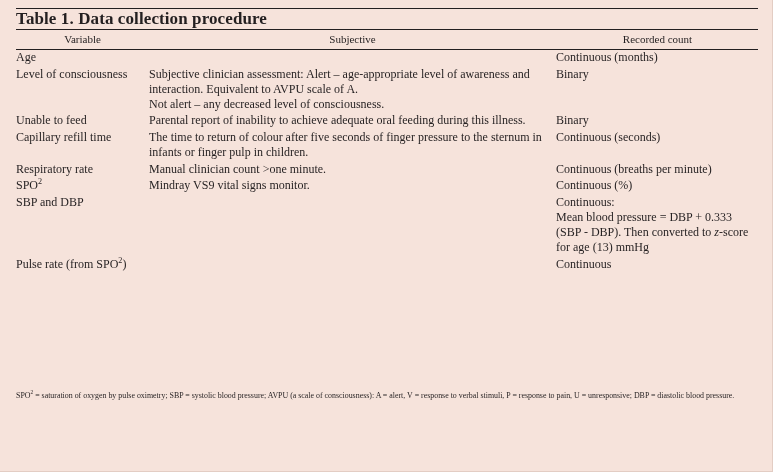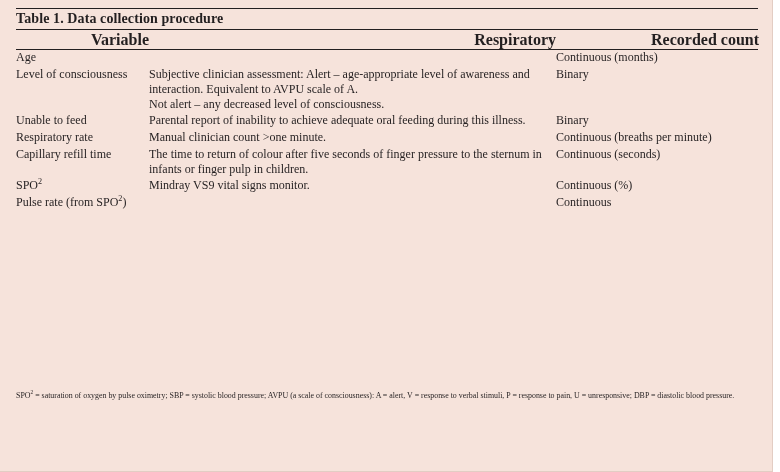--- a/index.html
+++ b/index.html
@@ -44,40 +44,40 @@
     width: 100%;
   }
   .rule-head {
     height: 0;
     border-top: 1.6px solid #231f20;
     width: 100%;
   }
 
   .caption {
     font-weight: bold;
-    font-size: 14px;
+    font-size: 17px;
     color: #231f20;
     letter-spacing: 0.1px;
     padding: 3px 0 3px 0;
     line-height: 14px;
   }
 
   table.main {
     width: 100%;
     border-collapse: collapse;
     table-layout: fixed;
   }
   table.main col.c1 { width: 133px; }
   table.main col.c2 { width: 407px; }
   table.main col.c3 { width: 203px; }
 
   table.main th {
-    text-align: right;
-    font-weight: bold;
-    font-size: 16px;
+    text-align: center;
+    font-weight: normal;
+    font-size: 11px;
     color: #231f20;
     padding: 3px 0 3px 0;
     vertical-align: top;
     line-height: 13px;
   }
   table.main td {
     text-align: left;
     font-size: 12px;
     color: #231f20;
     padding: 0;
@@ -120,21 +120,21 @@
 
     <table class="main">
       <colgroup>
         <col class="c1">
           <col class="c2">
           <col class="c3">
       </colgroup>
       <thead>
         <tr>
           <th>Variable</th>
-          <th>Respiratory</th>
+          <th>Subjective</th>
           <th>Recorded count</th>
         </tr>
       </thead>
     </table>
 
     <div class="rule-head"></div>
 
     <table class="main">
       <colgroup>
         <col class="c1">
@@ -151,33 +151,38 @@
             <td class="col-var">Level of consciousness</td>
             <td class="col-meas">Subjective clinician assessment: Alert – age-appropriate level of awareness and interaction. Equivalent to AVPU scale of A.<br>Not alert – any decreased level of consciousness.</td>
             <td class="col-rec">Binary</td>
           </tr>
           <tr class="spaced">
             <td class="col-var">Unable to feed</td>
             <td class="col-meas">Parental report of inability to achieve adequate oral feeding during this illness.</td>
             <td class="col-rec">Binary</td>
           </tr>
           <tr class="spaced">
+            <td class="col-var">Capillary refill time</td>
+            <td class="col-meas">The time to return of colour after five seconds of finger pressure to the sternum in infants or finger pulp in children.</td>
+            <td class="col-rec">Continuous (seconds)</td>
+          </tr>
+          <tr class="spaced">
             <td class="col-var">Respiratory rate</td>
             <td class="col-meas">Manual clinician count &gt;one minute.</td>
             <td class="col-rec">Continuous (breaths per minute)</td>
           </tr>
           <tr class="spaced">
-            <td class="col-var">Capillary refill time</td>
-            <td class="col-meas">The time to return of colour after five seconds of finger pressure to the sternum in infants or finger pulp in children.</td>
-            <td class="col-rec">Continuous (seconds)</td>
-          </tr>
-          <tr class="spaced">
             <td class="col-var">SPO<sup>2</sup></td>
             <td class="col-meas">Mindray VS9 vital signs monitor.</td>
             <td class="col-rec">Continuous (%)</td>
+          </tr>
+          <tr class="spaced">
+            <td class="col-var">SBP and DBP</td>
+            <td class="col-meas"></td>
+            <td class="col-rec">Continuous:<br>Mean blood pressure = DBP + 0.333 (SBP - DBP). Then converted to <span class="ital">z</span>-score for age (13) mmHg</td>
           </tr>
           <tr class="spaced">
             <td class="col-var">Pulse rate (from SPO<sup>2</sup>)</td>
             <td class="col-meas"></td>
             <td class="col-rec">Continuous</td>
           </tr>
         </tbody>
     </table>
 
   </div>

